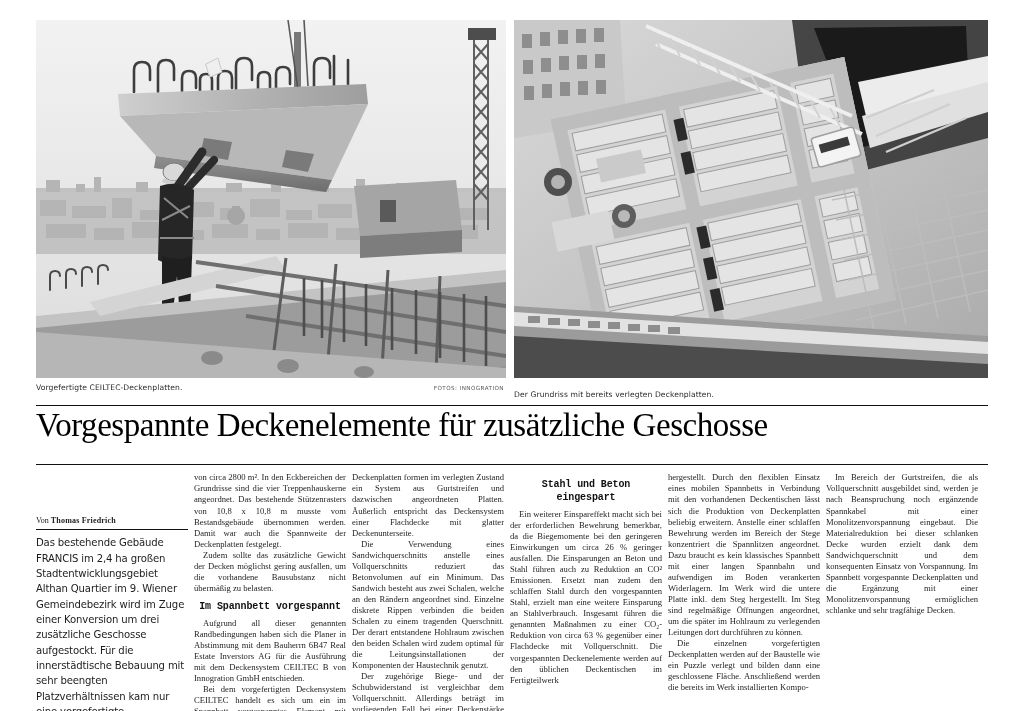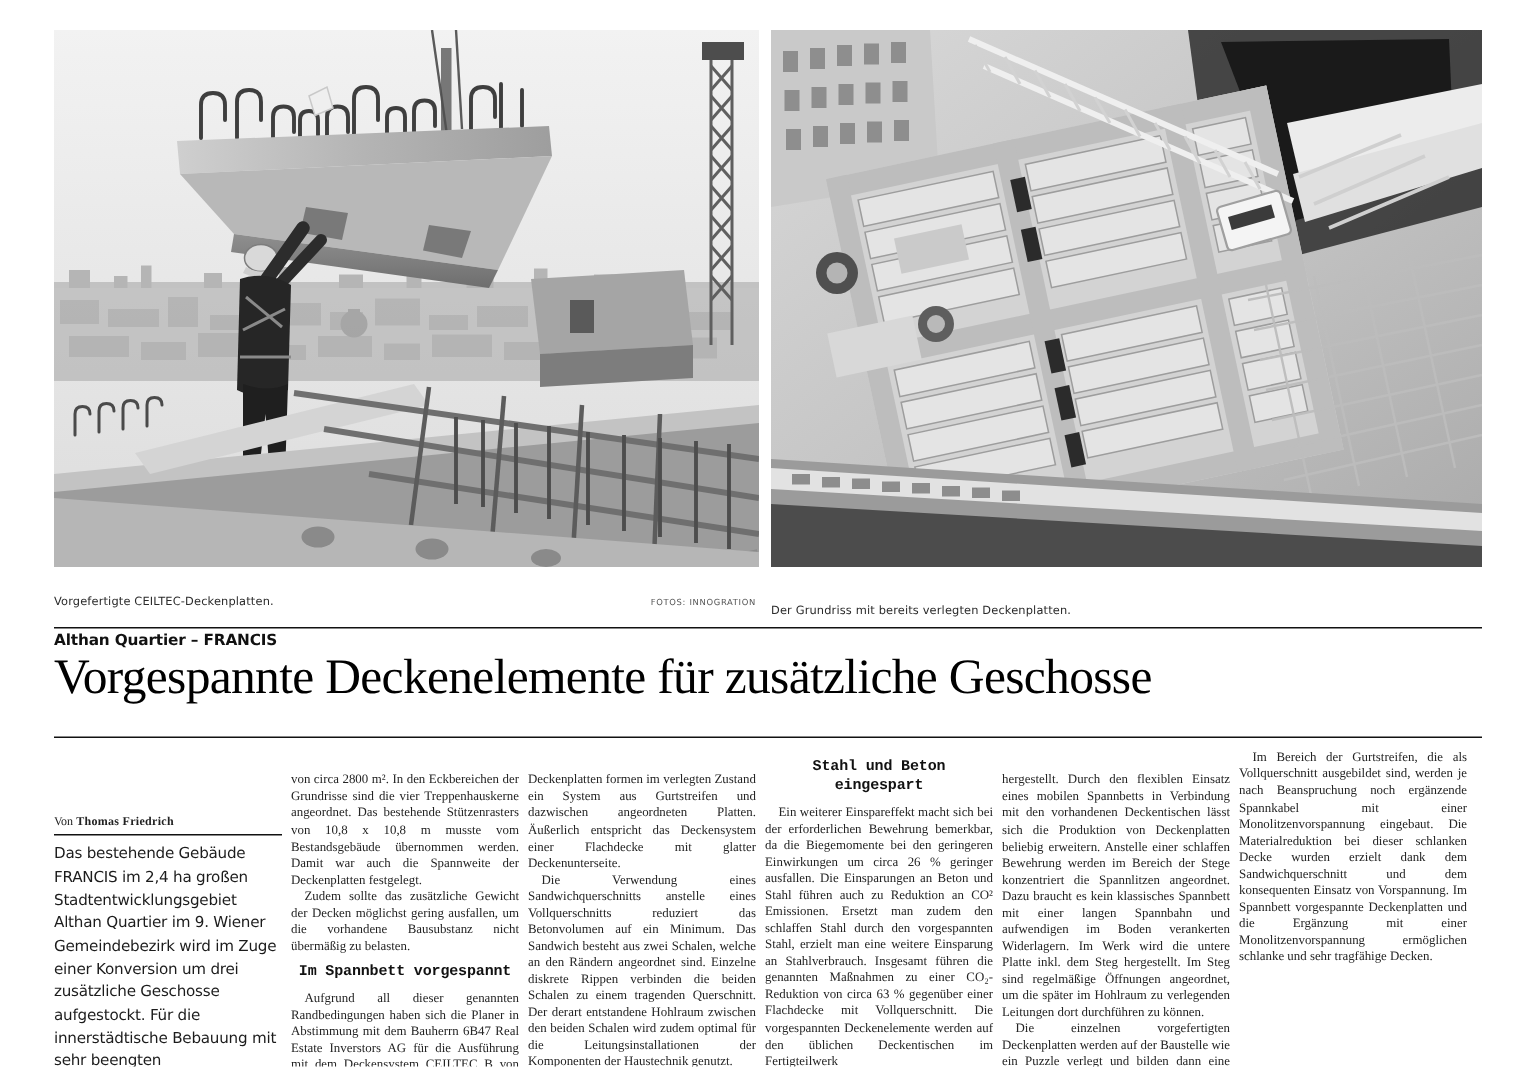--- a/index.html
+++ b/index.html
@@ -36,21 +36,21 @@
     background: #b9b9b9;
   }
   .photo.left  { width: 470px; }
   .photo.right { width: 474px; }
   .photo svg { display: block; width: 100%; height: 100%; }
 
   
   .caption-row {
     display: flex;
     align-items: flex-start;
-    margin-top: 18px;
+    margin-top: 5px;
     height: 16px;
   }
   .caption-left-wrap {
     width: 470px;
     display: flex;
     justify-content: space-between;
     align-items: baseline;
     padding-right: 2px;
     box-sizing: border-box;
   }
@@ -137,21 +137,21 @@
   .lead-gap { height: 11px; }
   .body-text {
     font-family: "Liberation Serif", serif;
     font-size: 8.6px;
     line-height: 1.285;
     text-align: justify;
     color: #242424;
     hyphens: manual;
   }
   .body-text p { margin: 0; text-indent: 9px; }
-  .body-text p.noindent { text-indent: 0; margin-top: 15px; }
+  .body-text p.noindent { text-indent: 0; }
   .subhead {
     font-family: Liberation Mono, monospace;
     font-weight: bold;
     font-size: 10px;
     text-align: center;
     color: #111;
     margin: 7px 0 4px 0;
     letter-spacing: -0.1px;
   }
 </style>
@@ -501,21 +501,20 @@
     <div class="caption-left-wrap">
       <span class="caption">Vorgefertigte CEILTEC-Deckenplatten.</span>
       <span class="credit">FOTOS: INNOGRATION</span>
     </div>
     <div class="caption-right-wrap">
       <span class="caption">Der Grundriss mit bereits verlegten Deckenplatten.</span>
     </div>
   </div>
 
   <div class="kicker-rule"></div>
-  <div class="kicker">Althan Quartier – FRANCIS</div>
   <h1 class="headline">Vorgespannte Deckenelemente für zusätzliche Geschosse</h1>
   <div class="headline-rule"></div>
 
   <div class="columns">
 
     <div class="col">
       <div class="byline">
         <span>Von </span><b>Thomas Friedrich</b>
       </div>
       <div class="byline-rule"></div>

